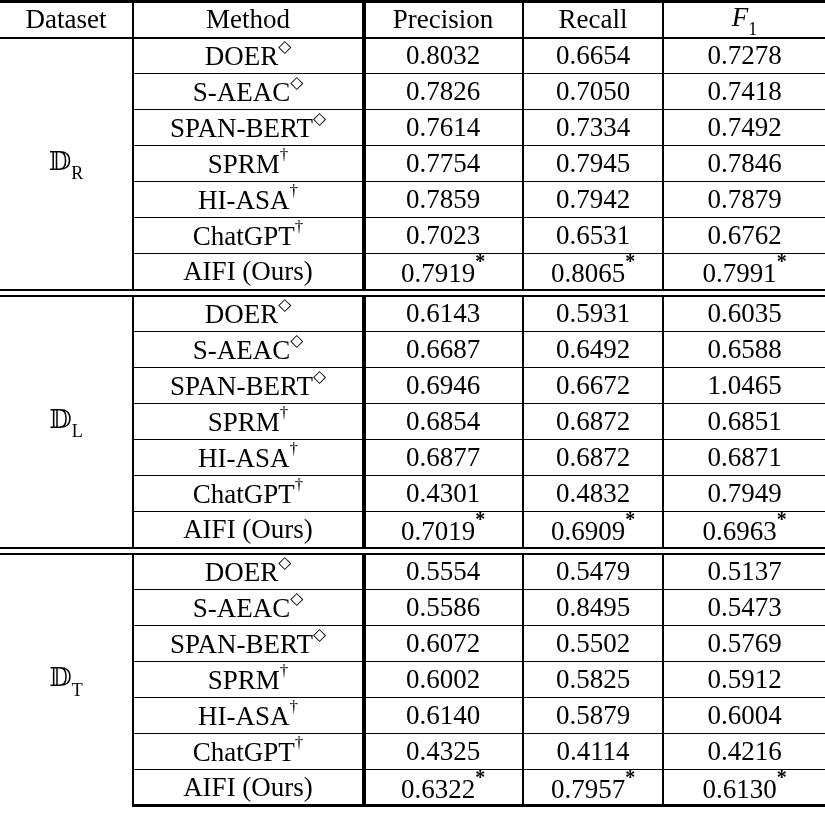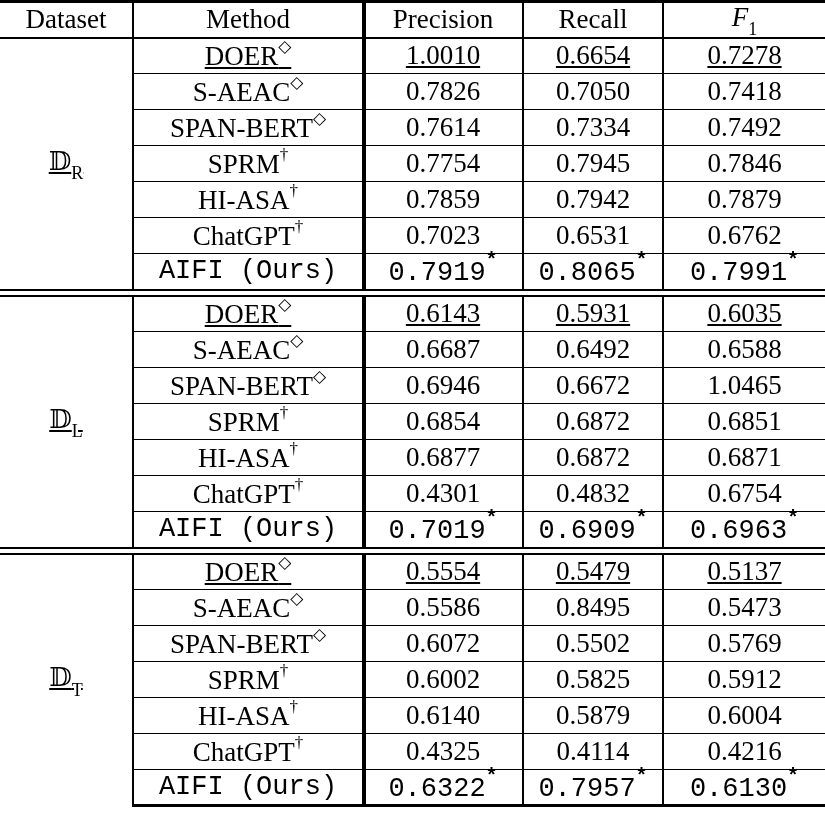--- a/index.html
+++ b/index.html
@@ -72,21 +72,20 @@
   
   tr.header-row th {
     border-bottom: 2px solid #000;
   }
 
   tbody tr.data-row td {
     border-top: 1.5px solid #000;
   }
   tbody tr.data-row.first-in-block td {
     border-top: none;
-    text-decoration: underline;
   }
 
   
   tr.block-sep td {
     height: 6px;
     padding: 0;
     border: none;
     border-top: 2px solid #000;
     border-bottom: 2px solid #000;
     background: #fff;
@@ -123,21 +122,20 @@
     font-size: 20px;
     vertical-align: super;
     position: relative;
     top: -4px;
   }
   .f-italic {
     font-style: italic;
   }
   .ours-row td {
     font-weight: bold;
-    font-family: Liberation Mono, monospace;
   }
   .ours-row td .sup-star {
     font-weight: bold;
   }
 </style>
 </head>
 <body>
 
 <div class="results-table-wrap">
   <table class="results">
@@ -154,21 +152,21 @@
         <th>Method</th>
         <th class="dbl-left">Precision</th>
         <th>Recall</th>
         <th class="last-col"><span class="f-italic">F</span><span class="sub">1</span></th>
       </tr>
     </thead>
     <tbody id="tbody">
         <tr class="data-row first-in-block">
           <td class="first-col dataset-cell" rowspan="7"><span class="bb-d">𝔻</span><span class="sub">R</span></td>
           <td><span>DOER</span><span class="sup">◇</span></td>
-          <td class="dbl-left"><span>1.0010</span></td>
+          <td class="dbl-left"><span>0.8032</span></td>
           <td><span>0.6654</span></td>
           <td class="last-col"><span>0.7278</span></td>
         </tr>
         <tr class="data-row">
           <td><span>S-AEAC</span><span class="sup">◇</span></td>
           <td class="dbl-left"><span>0.7826</span></td>
           <td><span>0.7050</span></td>
           <td class="last-col"><span>0.7418</span></td>
         </tr>
         <tr class="data-row">
@@ -232,21 +230,21 @@
         <tr class="data-row">
           <td><span>HI-ASA</span><span class="sup">†</span></td>
           <td class="dbl-left"><span>0.6877</span></td>
           <td><span>0.6872</span></td>
           <td class="last-col"><span>0.6871</span></td>
         </tr>
         <tr class="data-row">
           <td><span>ChatGPT</span><span class="sup">†</span></td>
           <td class="dbl-left"><span>0.4301</span></td>
           <td><span>0.4832</span></td>
-          <td class="last-col"><span>0.6754</span></td>
+          <td class="last-col"><span>0.7949</span></td>
         </tr>
         <tr class="data-row ours-row">
           <td><span>AIFI (Ours)</span></td>
           <td class="dbl-left"><span>0.7019</span><span class="sup-star">*</span></td>
           <td><span>0.6909</span><span class="sup-star">*</span></td>
           <td class="last-col"><span>0.6963</span><span class="sup-star">*</span></td>
         </tr>
         <tr class="block-sep">
           <td colspan="5"></td>
         </tr>

